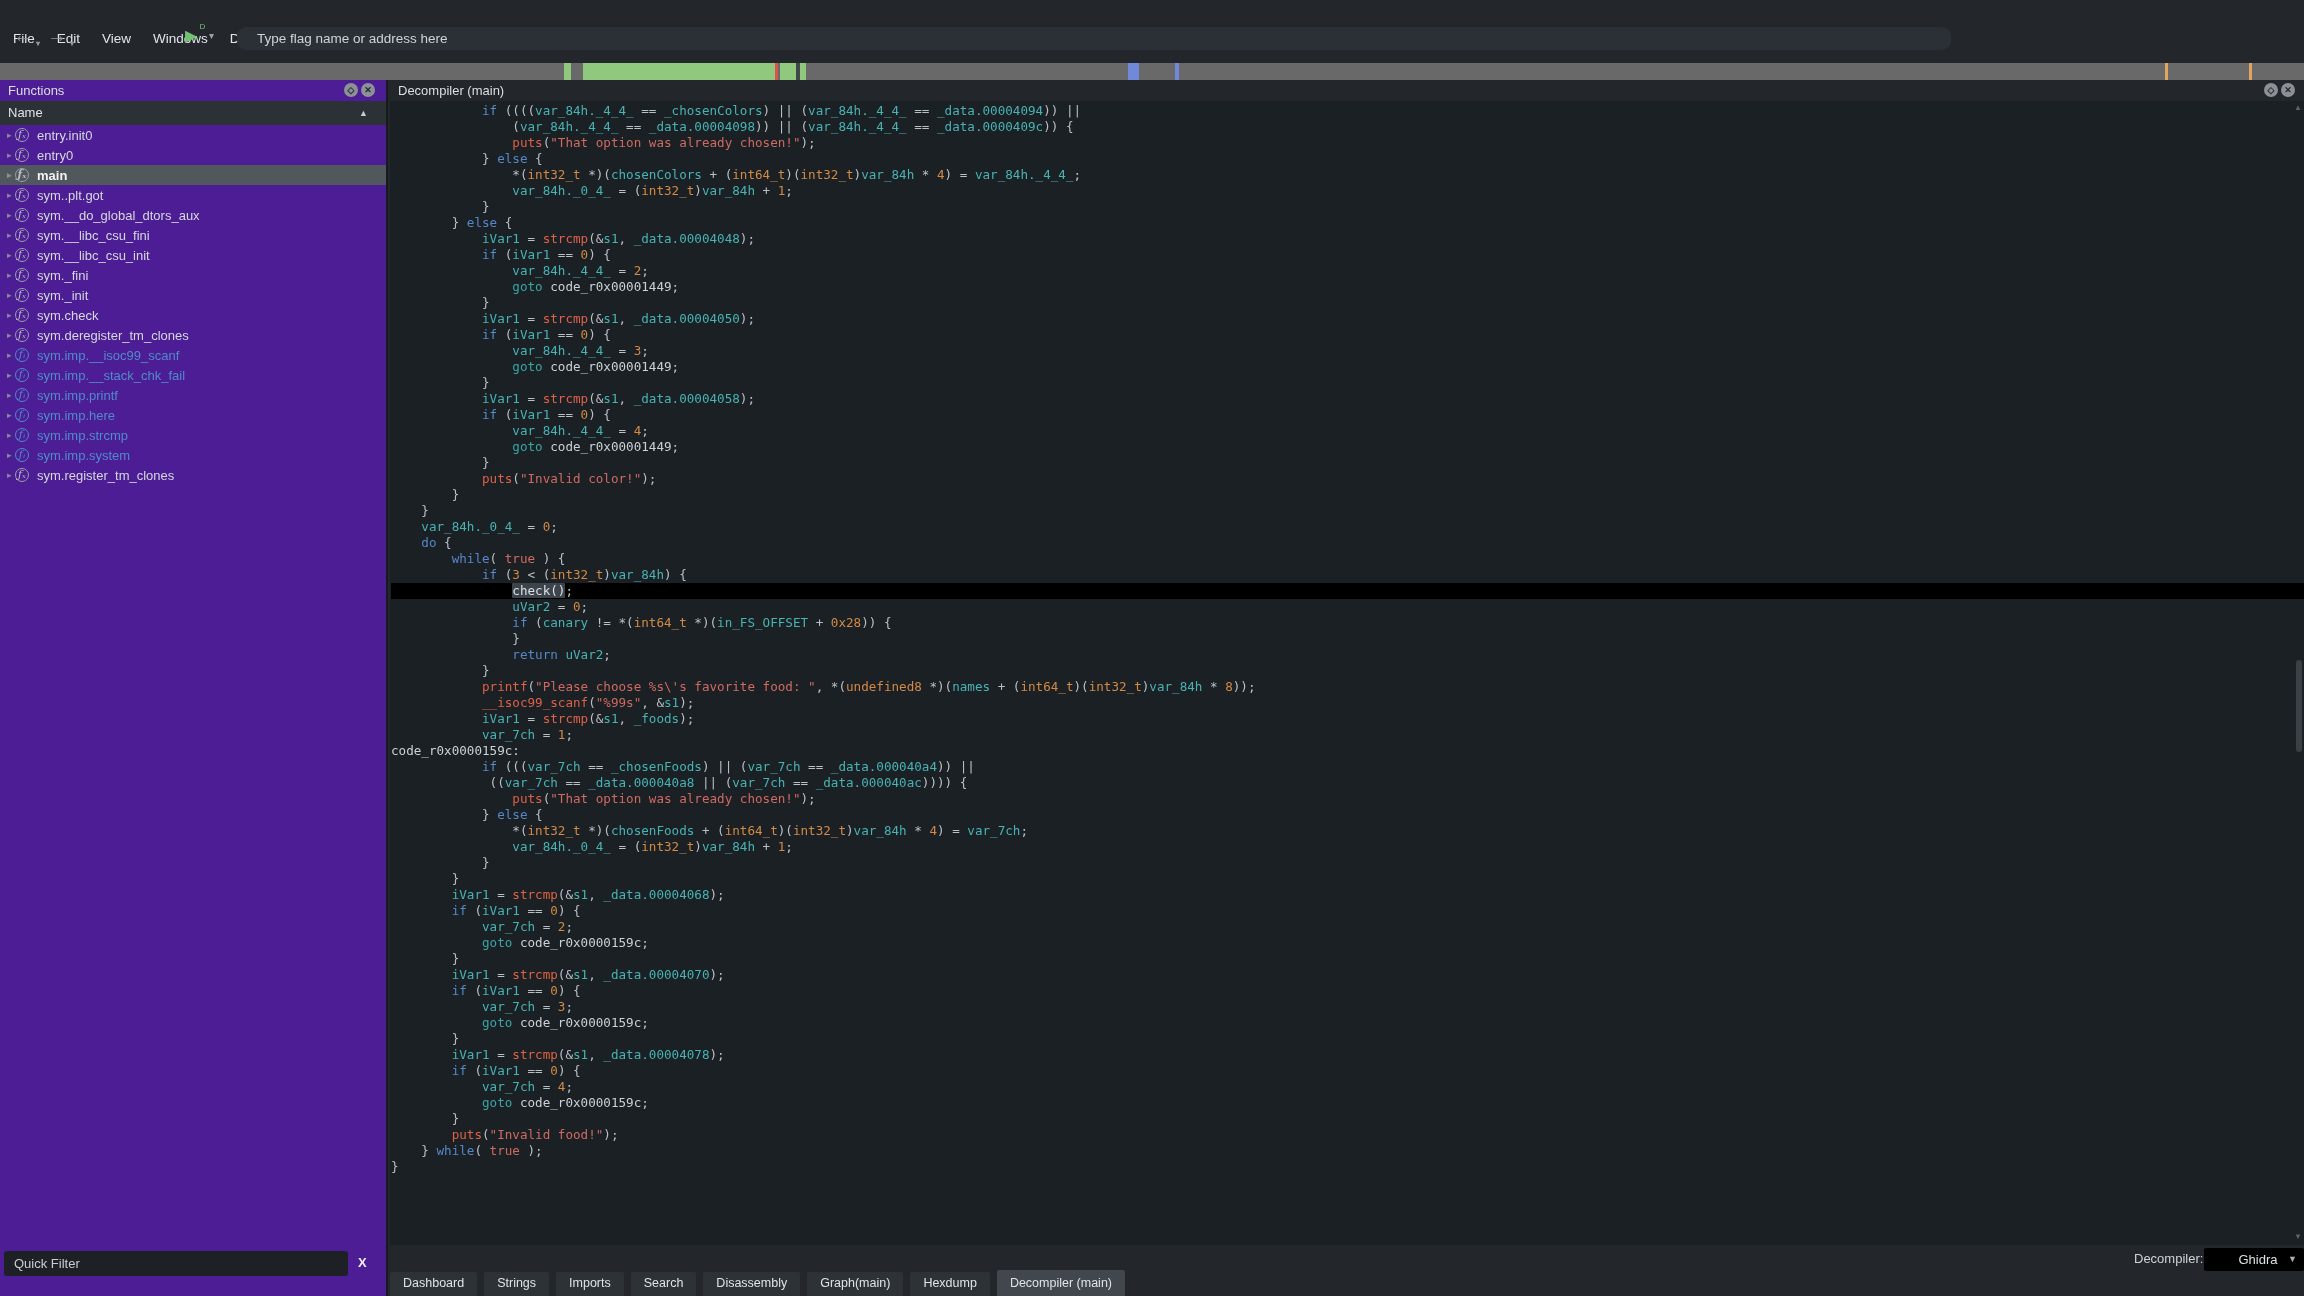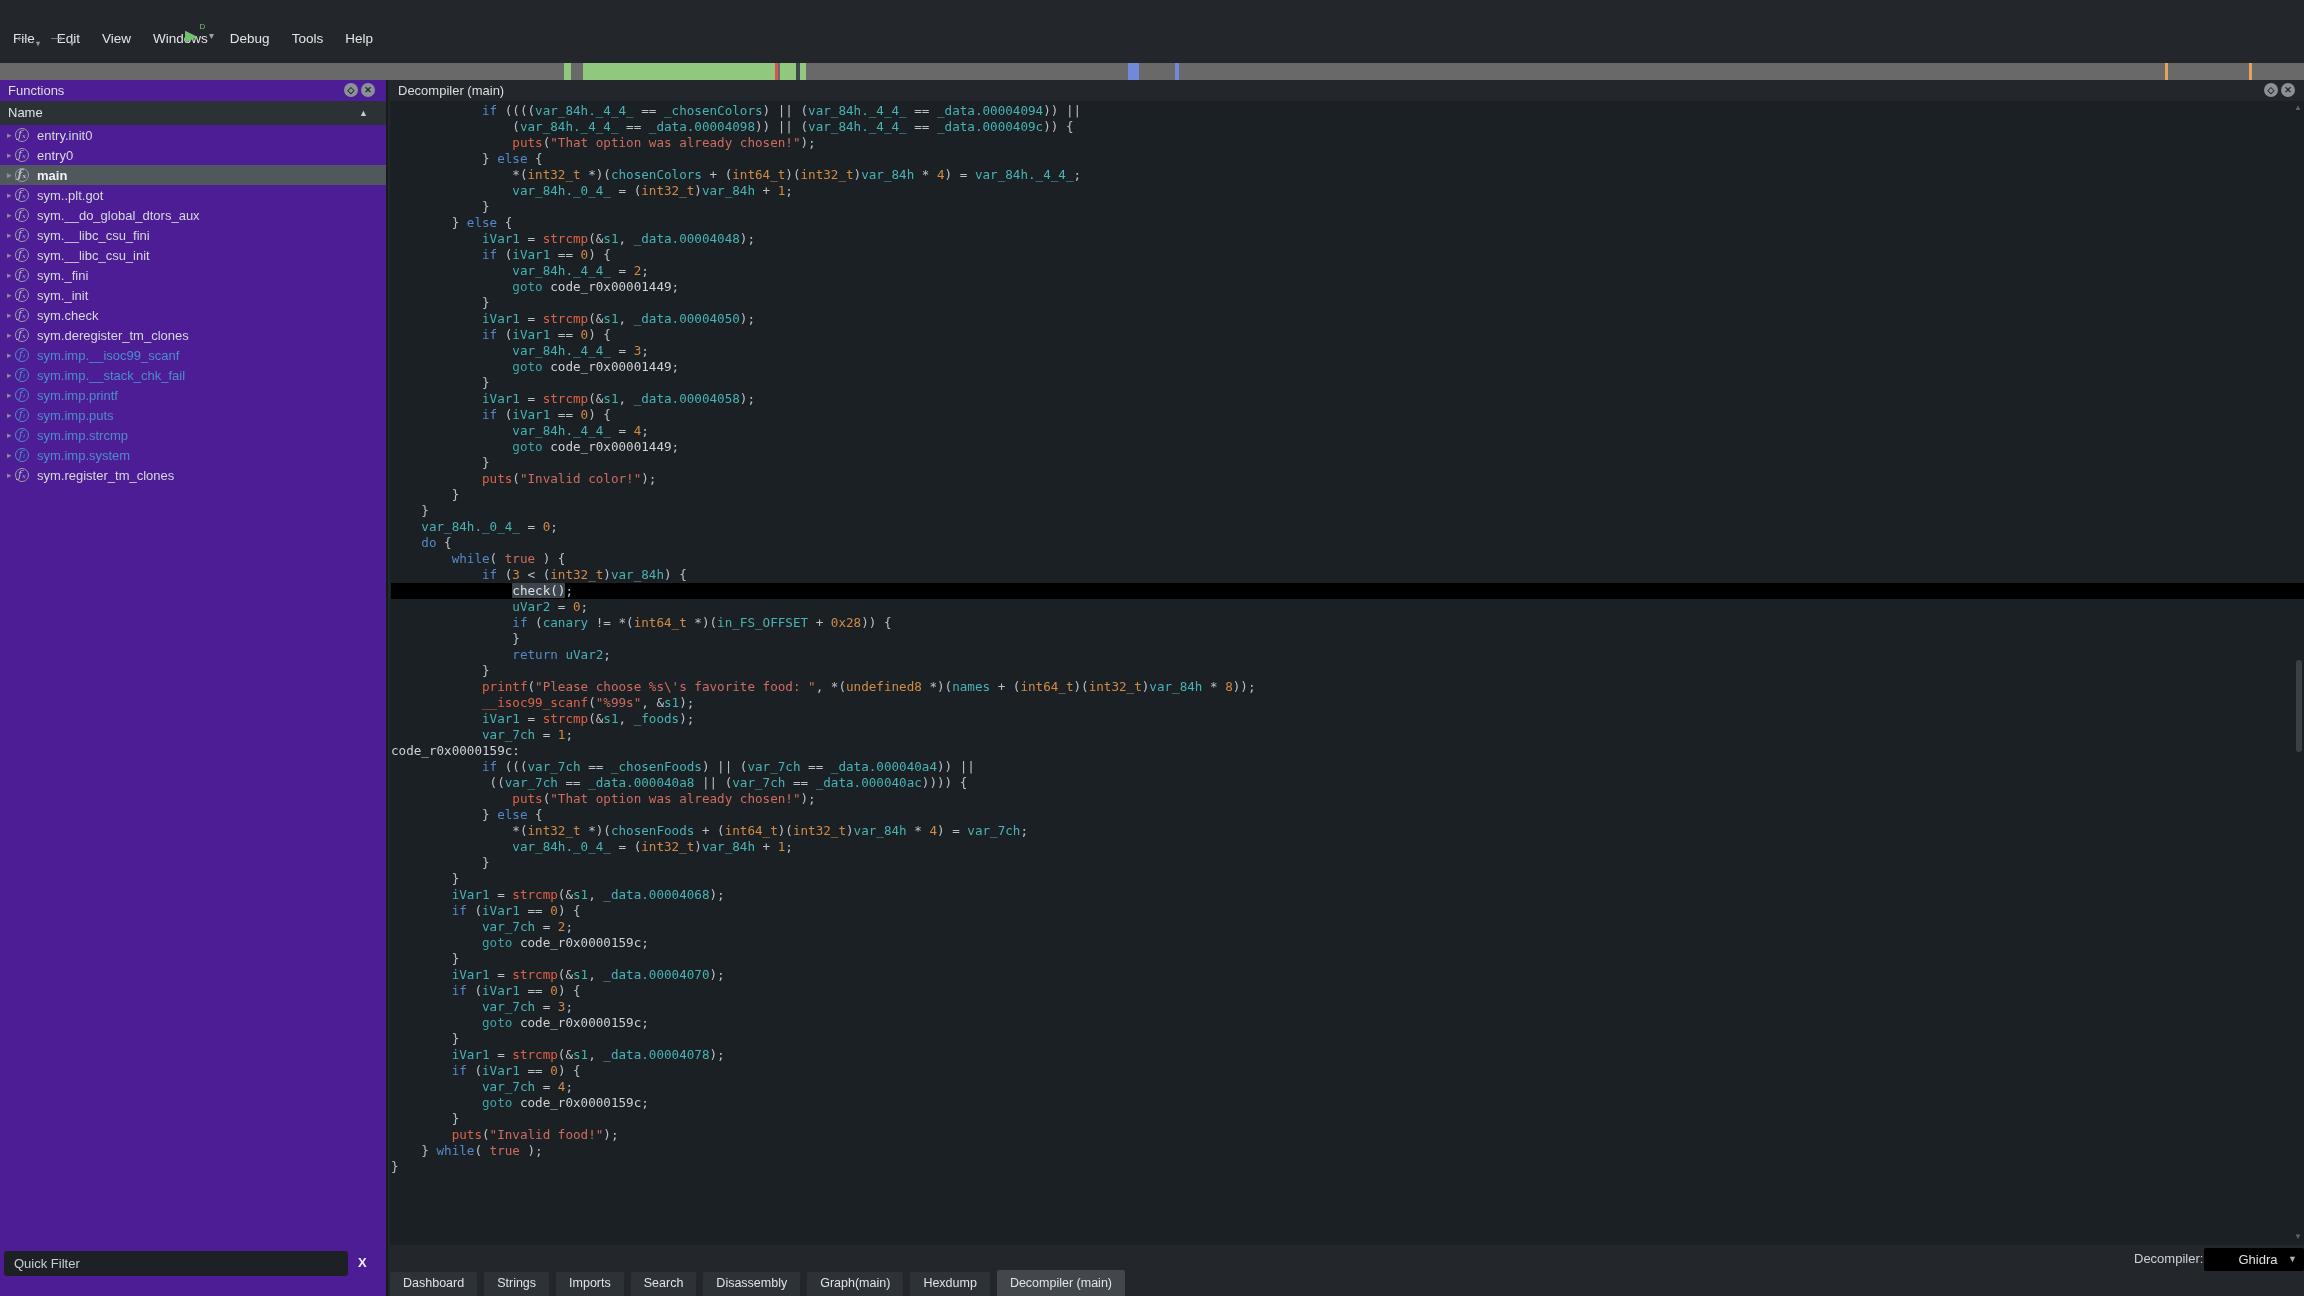--- a/index.html
+++ b/index.html
@@ -97,20 +97,21 @@
       <div class="menu-item">Windows</div>
       <div class="menu-item">Debug</div>
       <div class="menu-item">Tools</div>
       <div class="menu-item">Help</div>
     </div>
 
   <div class="tb-arrow" style="left:13px;">←<span class="mini">▾</span></div>
   <div class="tb-arrow" style="left:47px;">→<span class="mini">▾</span></div>
   <div class="play-btn">▶<span class="dbg">D</span></div>
   <div class="play-caret">▾</div>
+  <input class="addr-input" placeholder="Type flag name or address here" style="">
 
   <div class="navbar" id="navbar">
       <div class="seg seg-green" style="left: 564px; width: 7px;"></div>
       <div class="seg seg-green" style="left: 583px; width: 192px;"></div>
       <div class="seg seg-red" style="left: 775px; width: 3px;"></div>
       <div class="seg seg-green" style="left: 780px; width: 16px;"></div>
       <div class="seg seg-dark" style="left: 796px; width: 4px;"></div>
       <div class="seg seg-green" style="left: 800px; width: 6px;"></div>
       <div class="seg seg-blue" style="left: 1128px; width: 11px;"></div>
       <div class="seg seg-blue" style="left: 1175px; width: 4px;"></div>
@@ -193,21 +194,21 @@
           <span class="fn-label">sym.imp.__stack_chk_fail</span>
         </div>
         <div class="fn-row imp">
           <span class="fn-arrow">▸</span>
           <span class="fn-icon">ƒᵢ</span>
           <span class="fn-label">sym.imp.printf</span>
         </div>
         <div class="fn-row imp">
           <span class="fn-arrow">▸</span>
           <span class="fn-icon">ƒᵢ</span>
-          <span class="fn-label">sym.imp.puts</span>
+          <span class="fn-label">sym.imp.here</span>
         </div>
         <div class="fn-row imp">
           <span class="fn-arrow">▸</span>
           <span class="fn-icon">ƒᵢ</span>
           <span class="fn-label">sym.imp.strcmp</span>
         </div>
         <div class="fn-row imp">
           <span class="fn-arrow">▸</span>
           <span class="fn-icon">ƒᵢ</span>
           <span class="fn-label">sym.imp.system</span>

